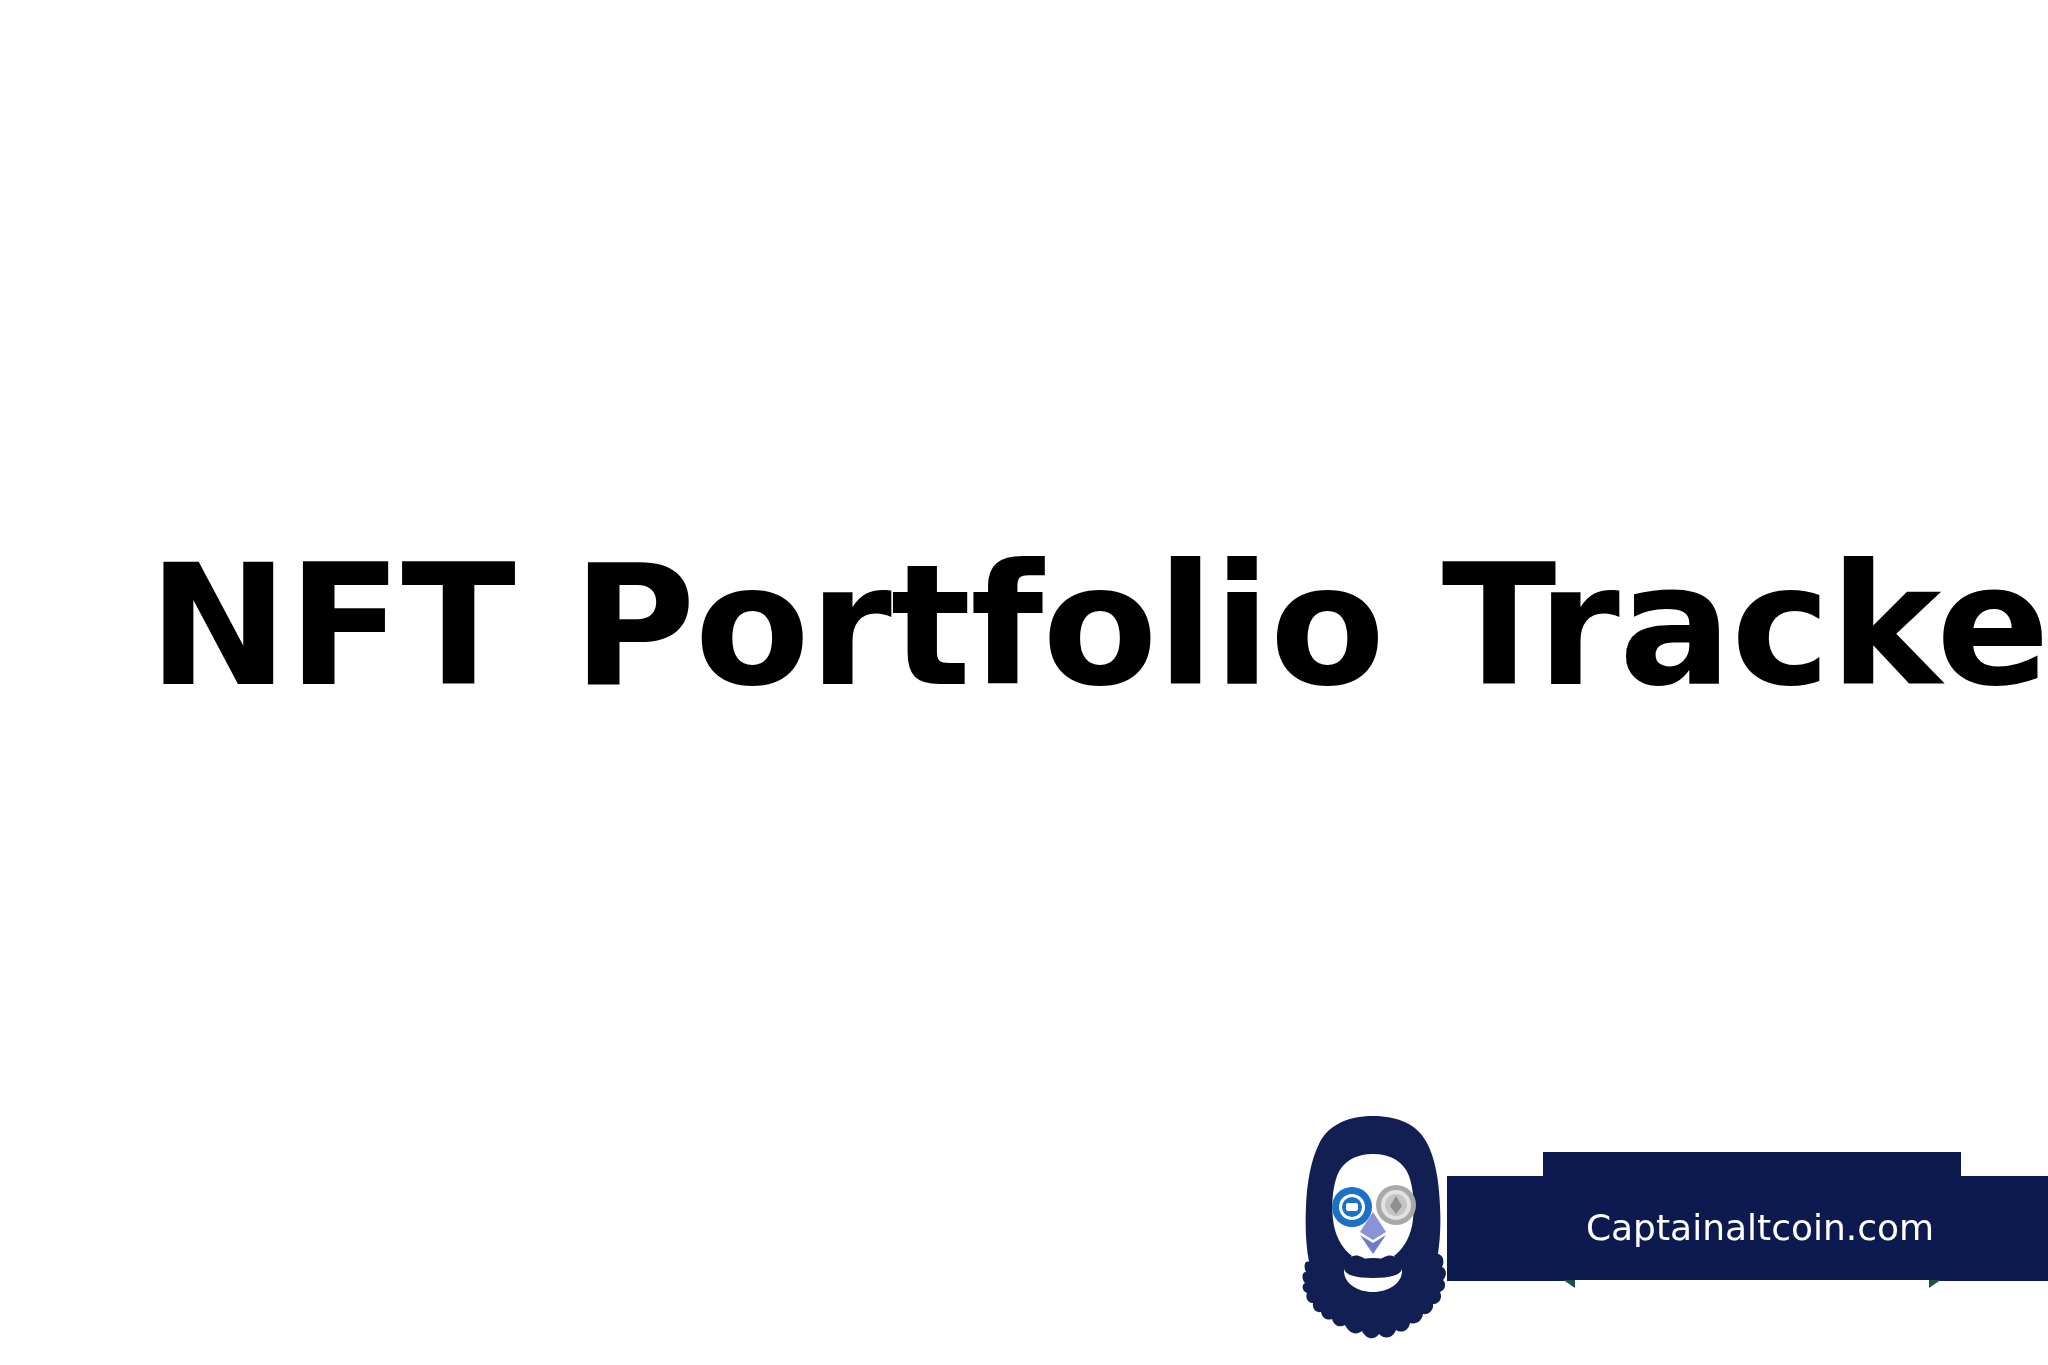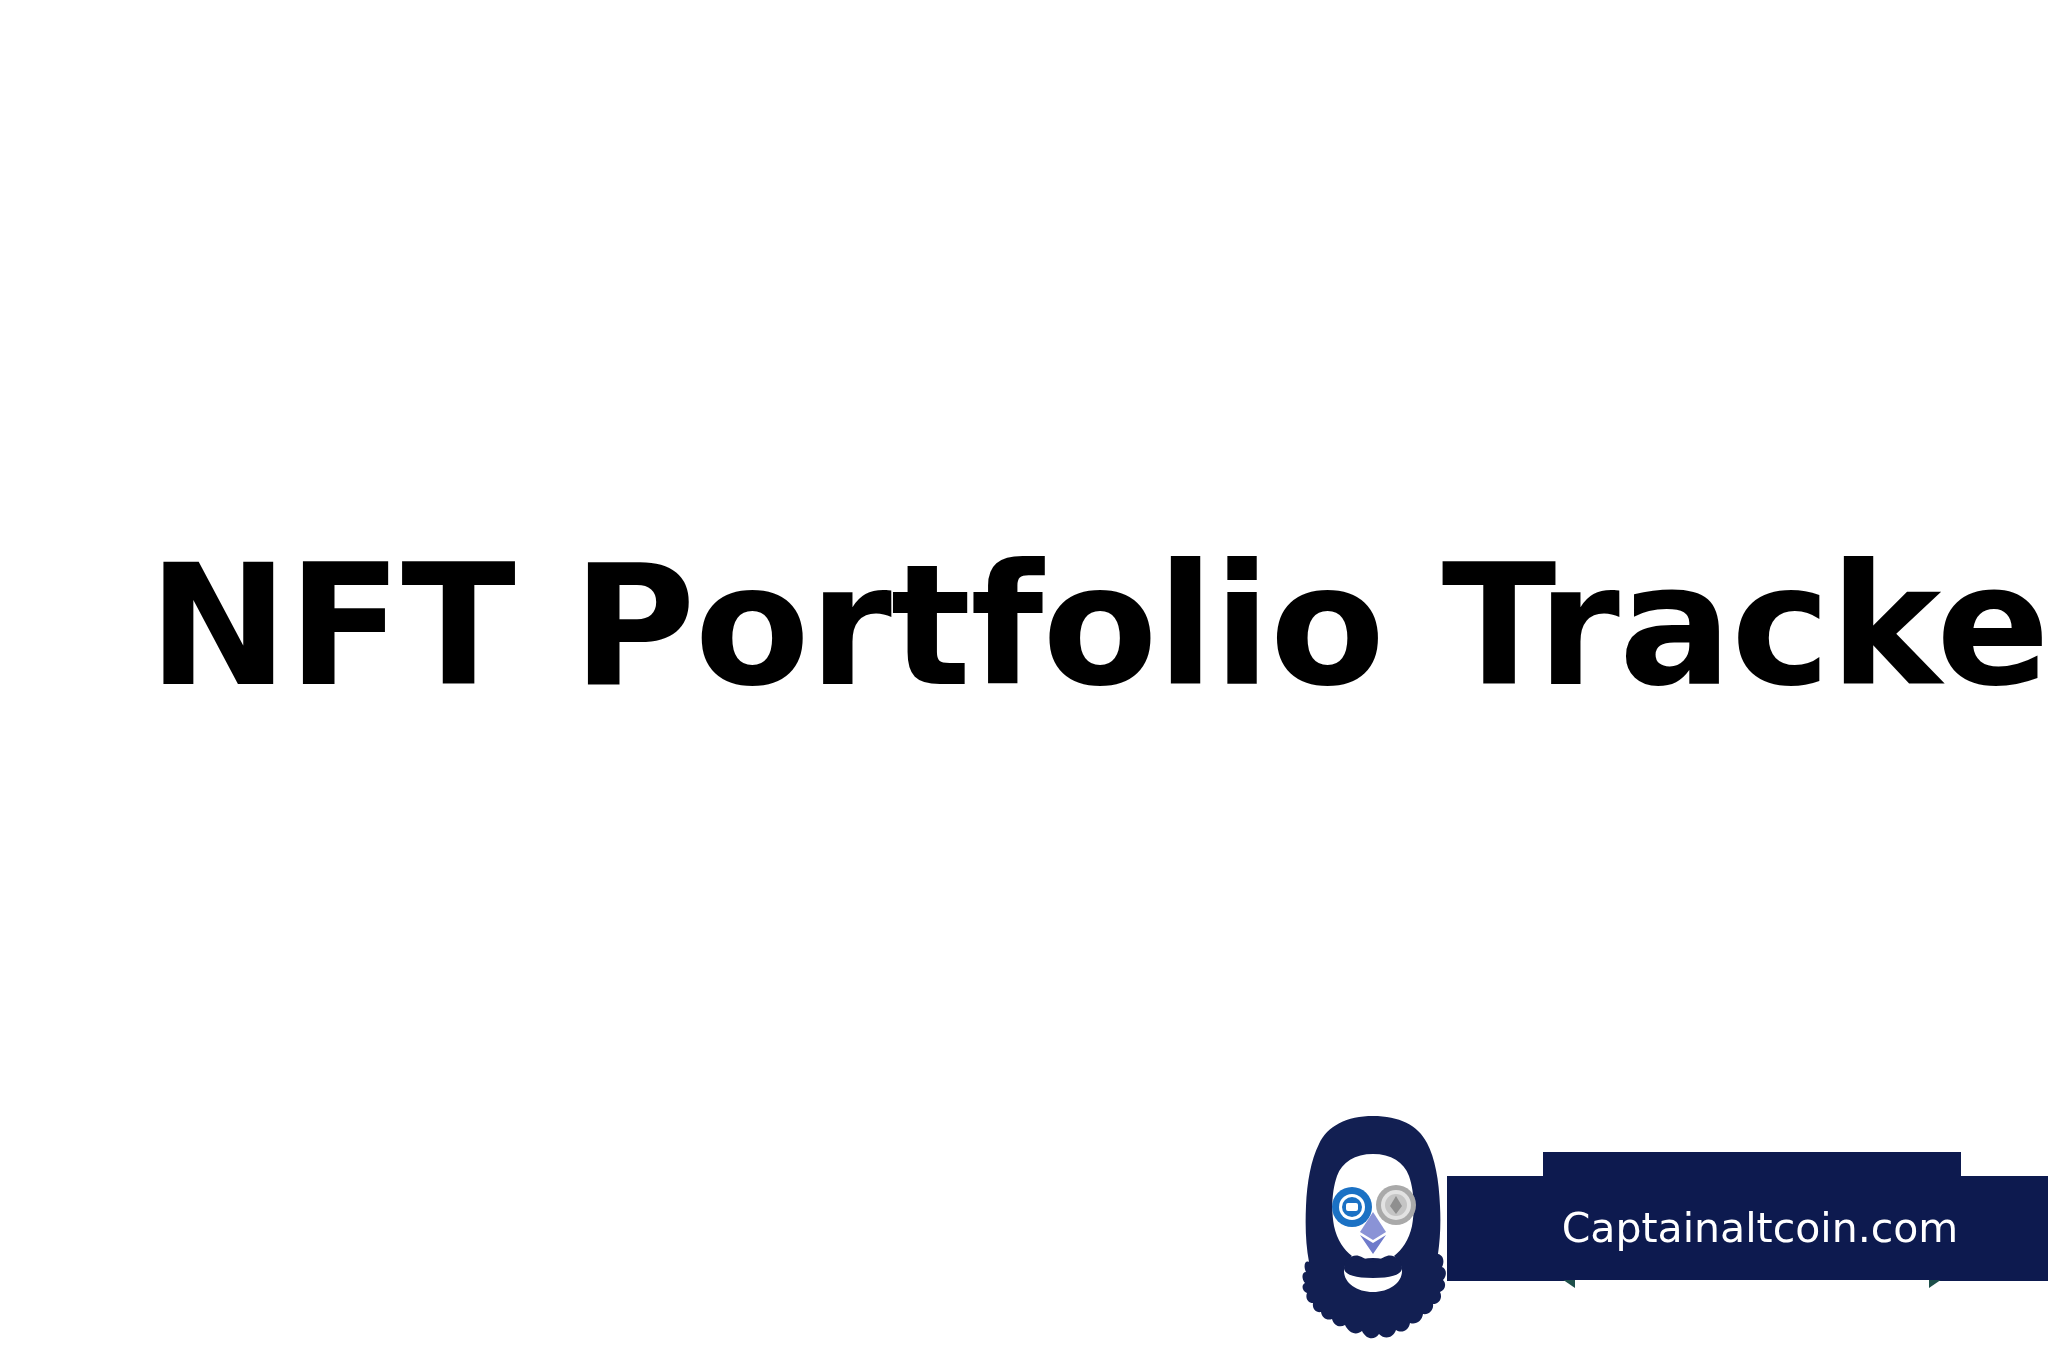--- a/index.html
+++ b/index.html
@@ -75,21 +75,21 @@
     top: 50px;
     width: 610px;
     height: 155px;
     display: flex;
     align-items: center;
     justify-content: center;
     pointer-events: none;
   }
   #ribbon-label span {
     font-family: "DejaVu Sans", "Liberation Sans", sans-serif;
-    font-size: 41px;
+    font-size: 36px;
     font-weight: 400;
     color: #ffffff;
     letter-spacing: 0px;
     white-space: nowrap;
     transform: translate(8px, 2px);
   }
 </style>
 </head>
 <body>
 

